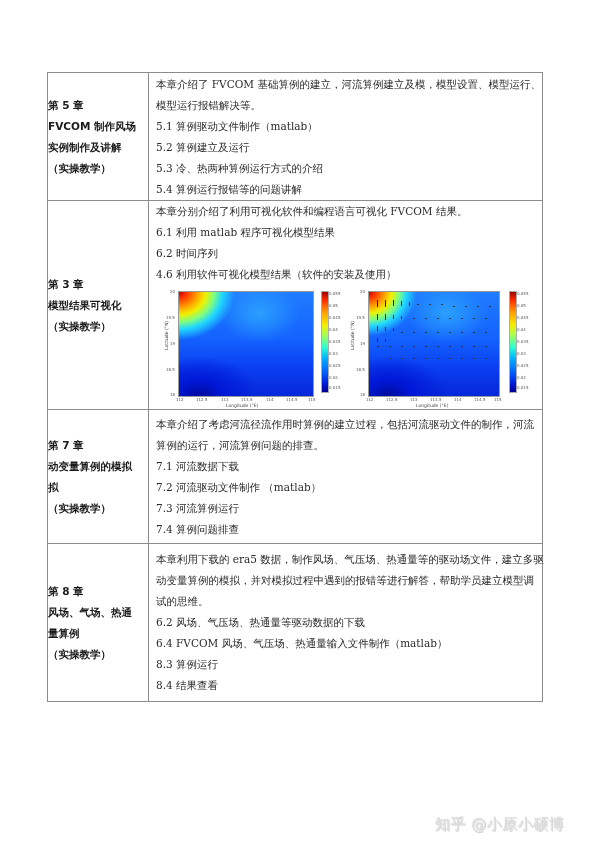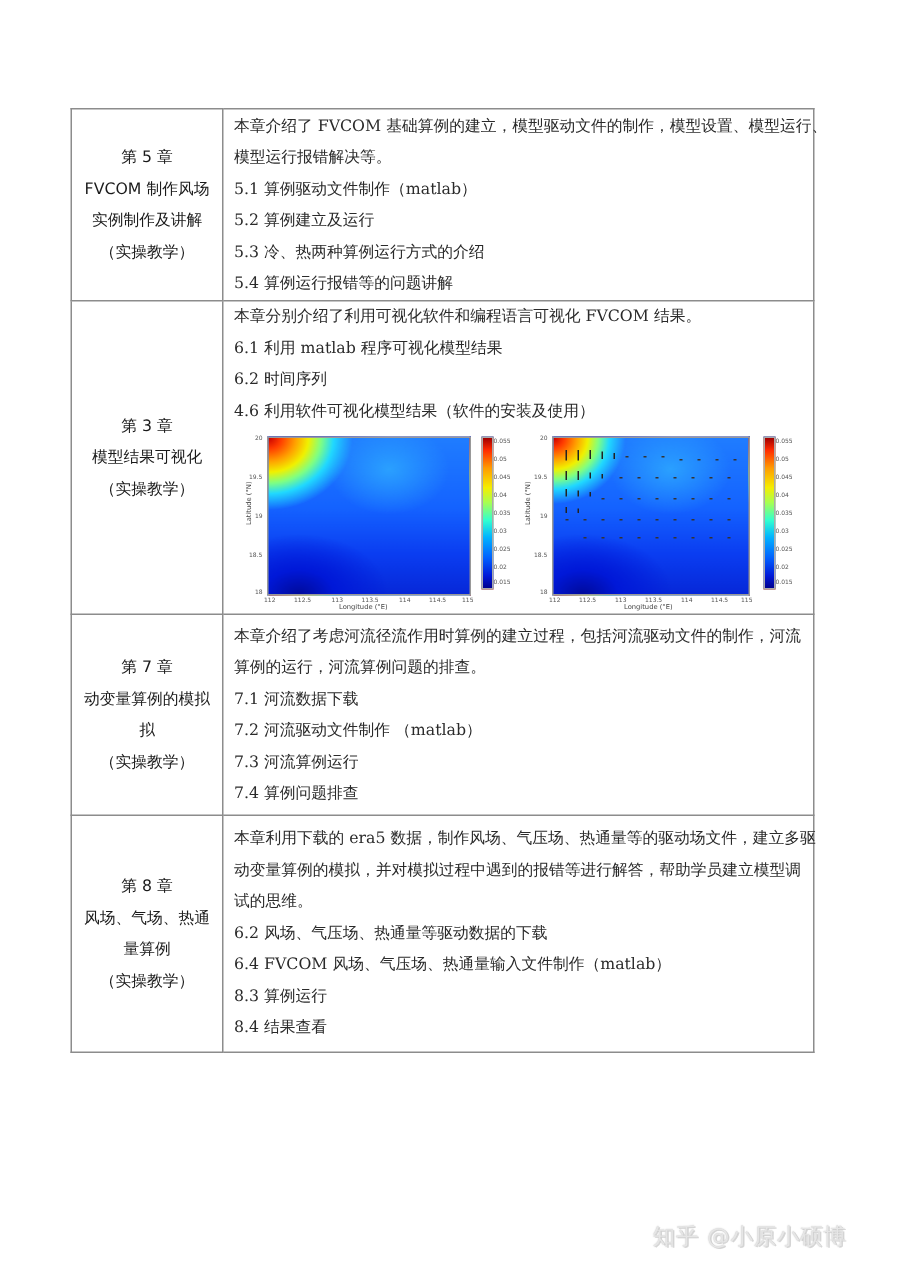--- a/index.html
+++ b/index.html
@@ -2,22 +2,22 @@
 <html><head>
   <meta charset="utf-8">
   <style>
     html, body { margin: 0; padding: 0; background: #ffffff; }
     body { width: 600px; height: 849px; position: relative; overflow: hidden;
       font-family: "DejaVu Serif", "Liberation Serif", serif; color: #222; }
     .doc-table { position: absolute; left: 47px; top: 72px; width: 496px;
       border-collapse: collapse; table-layout: fixed; }
     .doc-table td { border: 1px solid #8c8c8c; vertical-align: middle; padding: 0; }
     .col-left { width: 101px; }
-    .chap-cell { text-align: center; font-family: "DejaVu Sans", "Liberation Sans", sans-serif;
-      font-weight: normal; font-size: 10.5px; line-height: 21px; color: #1a1a1a; }
+    .chap-cell { text-align: left; font-family: "DejaVu Sans", "Liberation Sans", sans-serif;
+      font-weight: bold; font-size: 10.5px; line-height: 21px; color: #1a1a1a; }
     .content-cell { padding: 0 0 0 7px !important; font-size: 10.5px; color: #2a2a2a; }
     .content-cell .line { line-height: 21px; height: 21px; white-space: nowrap; }
     .row5 { height: 128px; }
     .row6 { height: 208px; }
     .row7 { height: 134px; }
     .row8 { height: 158px; }
     .figs { position: relative; height: 124px; }
     .plot { position: absolute; top: 0; }
     .axis-tick { position: absolute; font-family: "DejaVu Sans", sans-serif; font-size: 4px; color: #555; white-space: nowrap; }
     .axis-label { position: absolute; font-family: "DejaVu Sans", sans-serif; font-size: 4.5px; color: #444; white-space: nowrap; }
@@ -41,21 +41,21 @@
 
   <tbody>
       <tr class="row5">
     <td class="chap-cell">
       <div>第 5 章</div>
       <div>FVCOM 制作风场</div>
       <div>实例制作及讲解</div>
       <div>（实操教学）</div>
     </td>
     <td class="content-cell">
-      <div class="line">本章介绍了 FVCOM 基础算例的建立，模型驱动文件的制作，模型设置、模型运行、</div>
+      <div class="line">本章介绍了 FVCOM 基础算例的建立，河流算例建立及模，模型设置、模型运行、</div>
       <div class="line">模型运行报错解决等。</div>
       <div class="line">5.1 算例驱动文件制作（matlab）</div>
       <div class="line">5.2 算例建立及运行</div>
       <div class="line">5.3 冷、热两种算例运行方式的介绍</div>
       <div class="line">5.4 算例运行报错等的问题讲解</div>
     </td>
   </tr>
 
   <tr class="row6">
     <td class="chap-cell">

